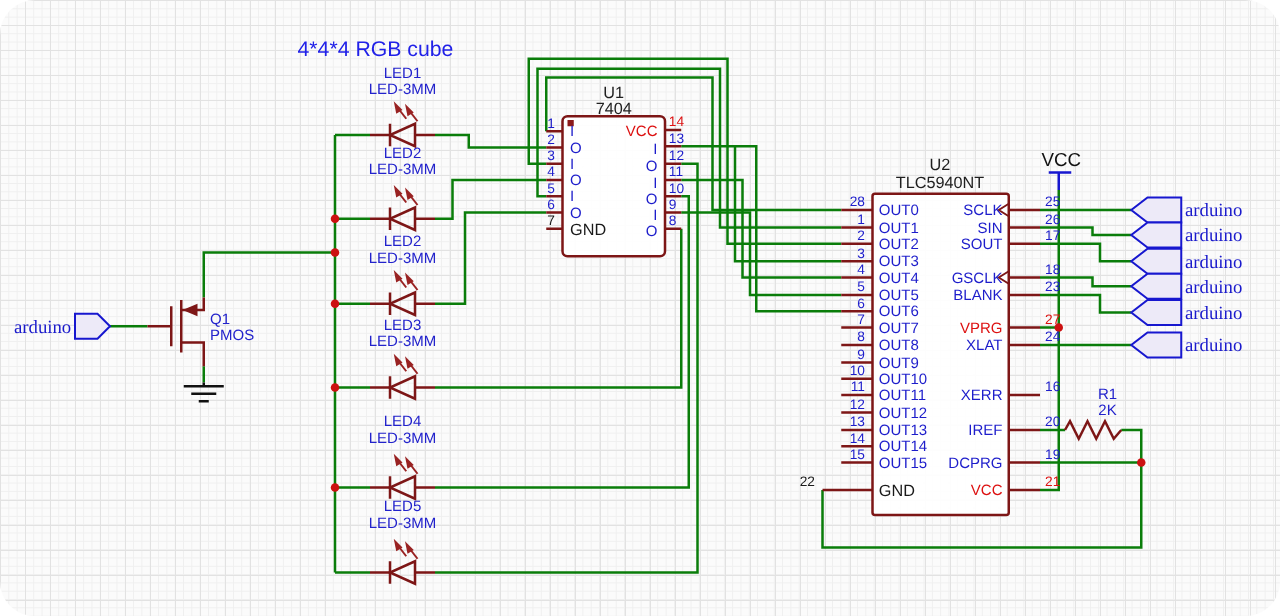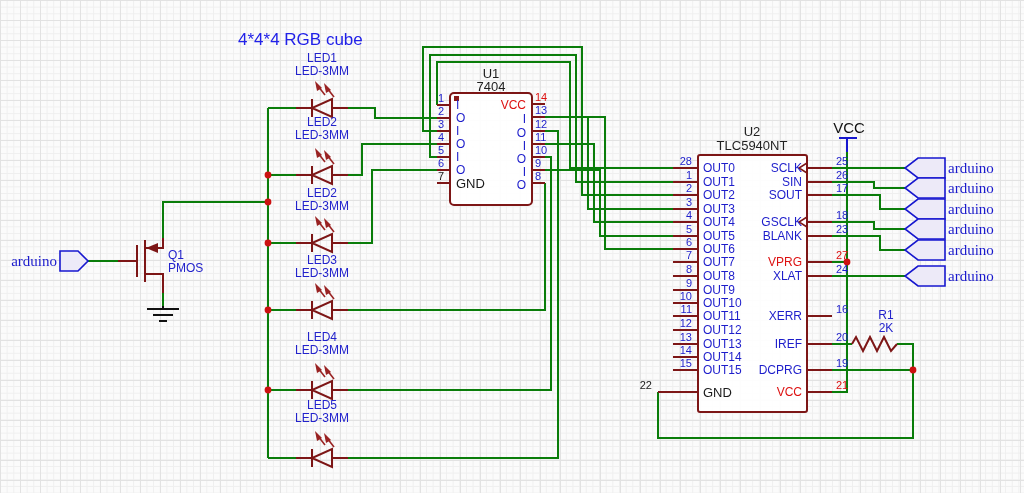--- a/index.html
+++ b/index.html
@@ -6,20 +6,21 @@
   #canvas{
     position:relative;width:1024px;height:493px;overflow:hidden;
     background-color:#fbfbfb;
     background-image:
       linear-gradient(#e2e2e2 1px, transparent 1px),
       linear-gradient(90deg,#e2e2e2 1px, transparent 1px),
       linear-gradient(#efefef 1px, transparent 1px),
       linear-gradient(90deg,#efefef 1px, transparent 1px);
     background-size:20px 20px,20px 20px,6.67px 6.67px,6.67px 6.67px;
     font-family:"Liberation Sans",sans-serif;
+    border-radius:28px;
   }
   svg{position:absolute;left:0;top:0;}
   text{font-family:"Liberation Sans",sans-serif;}
   .pin-num{font-size:11px;fill:#1d1dcb;}
   .pin-num.red{fill:#dd1111;}
   .pin-num.black{fill:#1a1a1a;}
   .pin-label{font-size:12px;fill:#1d1dcb;}
   .pin-label.red{fill:#dd1111;}
   .pin-label.black{fill:#1a1a1a;font-size:13px;}
   .ref-label{font-size:12px;fill:#2222cc;}

